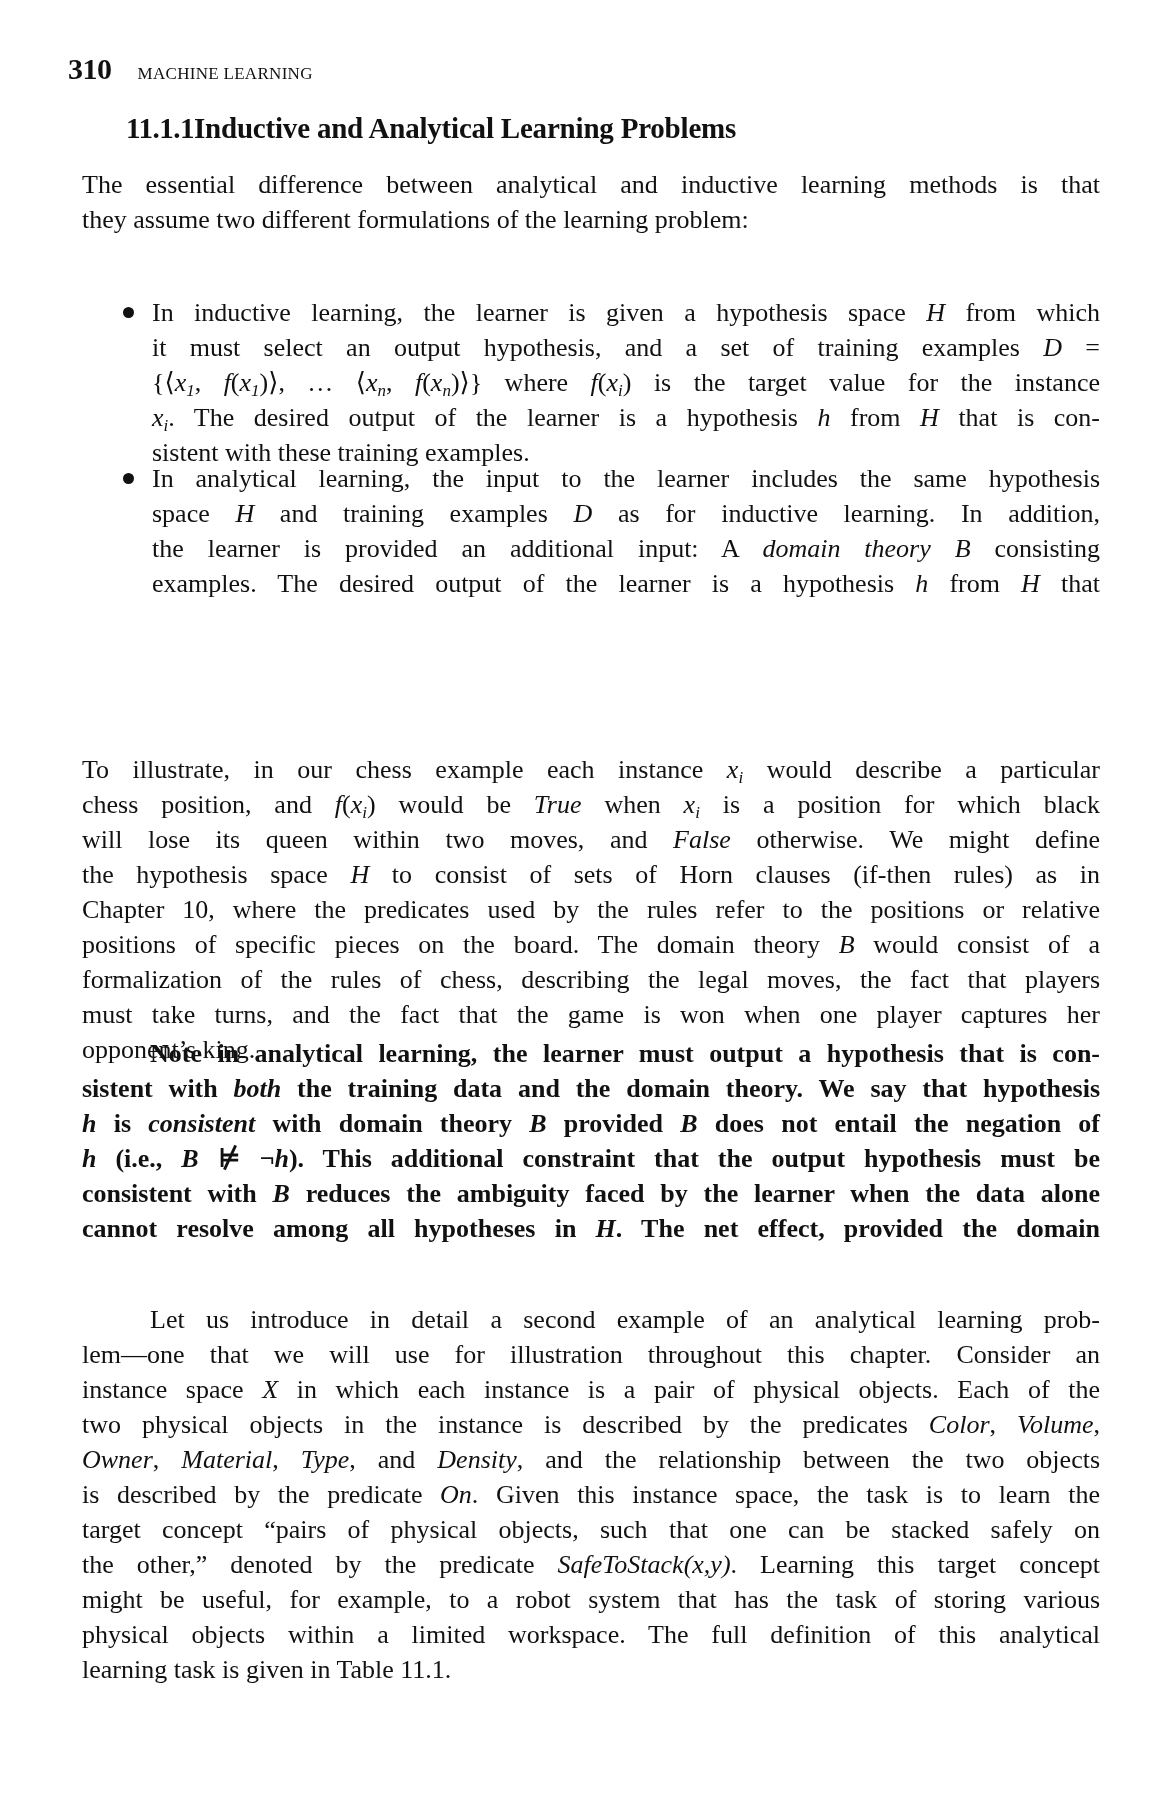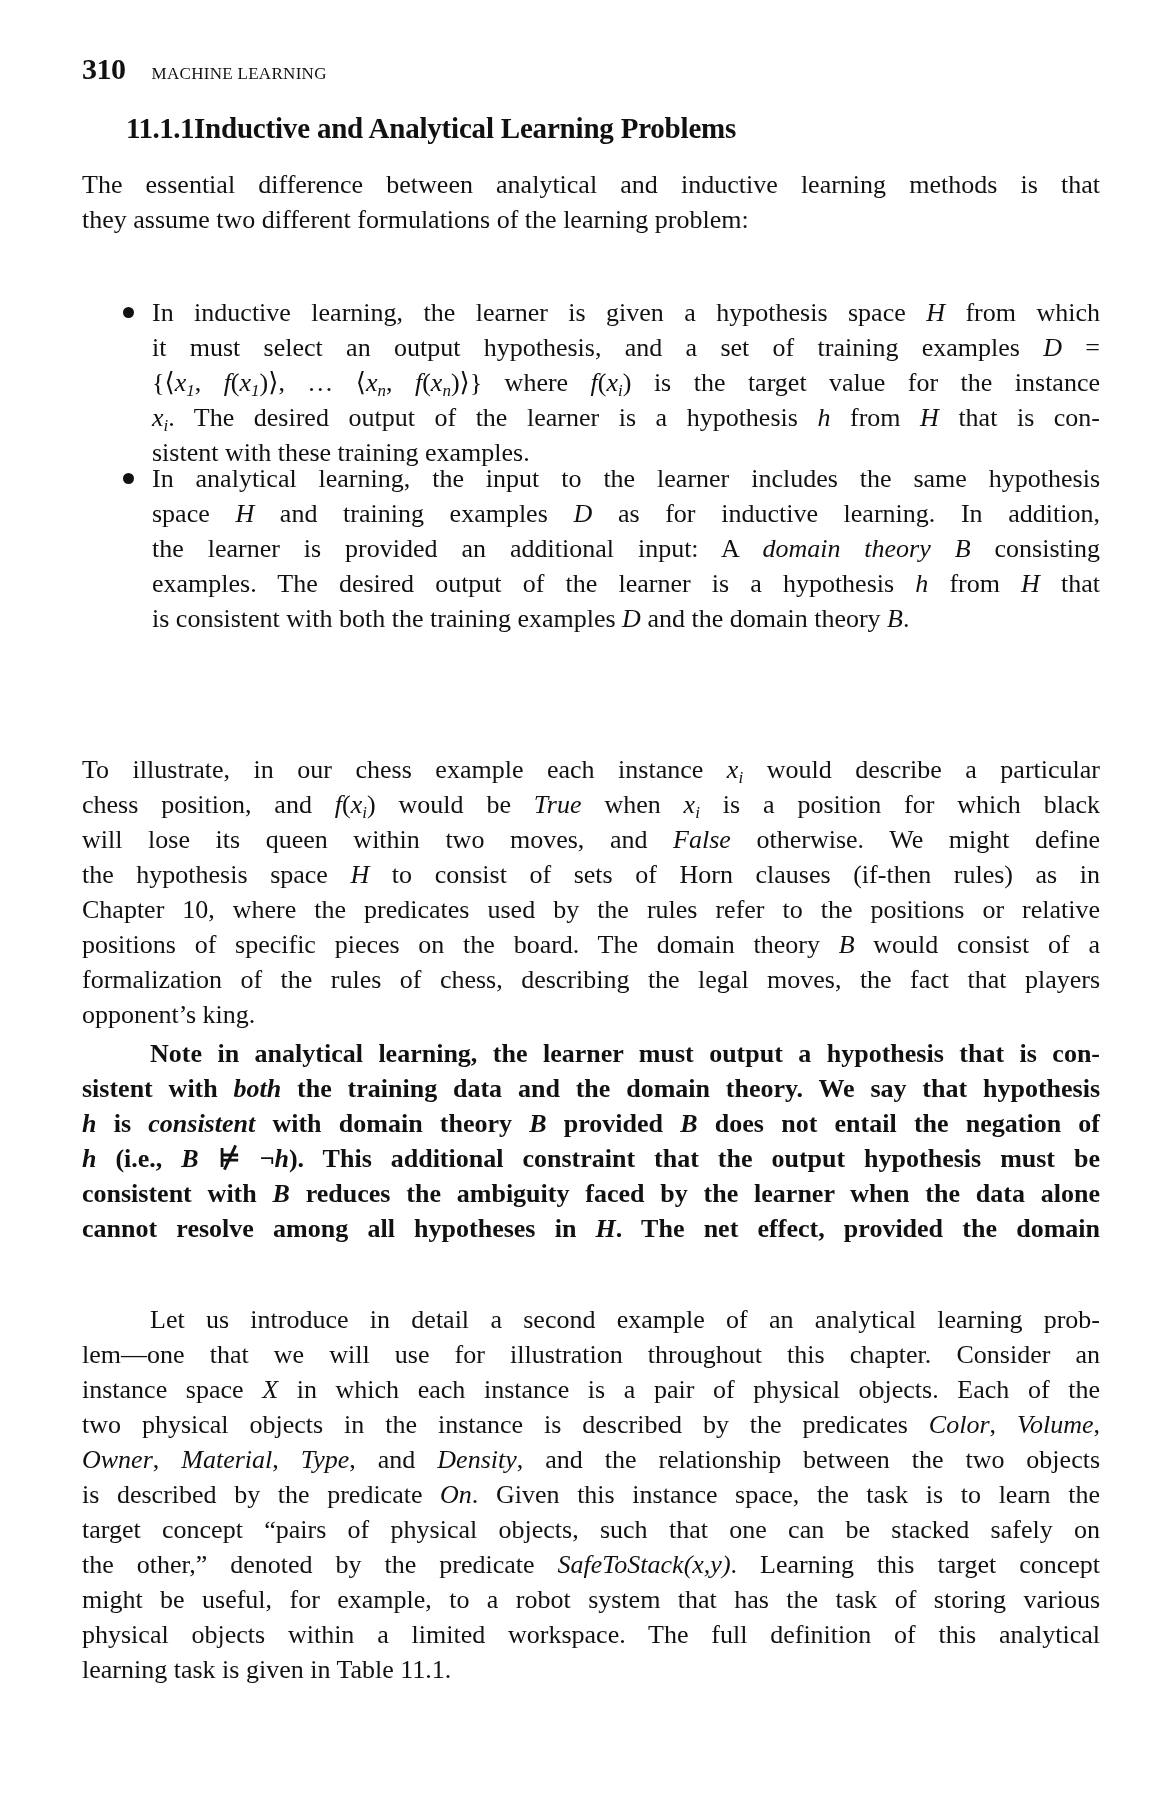--- a/index.html
+++ b/index.html
@@ -1,18 +1,18 @@
 <!DOCTYPE html>
 <html><head>
 <meta charset="utf-8">
 <style>
   html, body { margin: 0; padding: 0; background: #ffffff; }
   body { width: 1171px; height: 1800px; position: relative; overflow: hidden;
          font-family: "Liberation Serif", "DejaVu Serif", serif; color: #111; }
-  .page-header { position: absolute; left: 82px; top: 52px; height: 40px; white-space: nowrap; }
+  .page-header { position: absolute; left: 68px; top: 52px; height: 40px; white-space: nowrap; }
   .page-number { font-weight: bold; font-size: 30px; letter-spacing: -0.5px; }
   .running-head { font-size: 17px; margin-left: 22px; letter-spacing: 0.3px; }
   .section-title { position: absolute; left: 82px; top: 112px; font-weight: bold; font-size: 29px; white-space: nowrap; letter-spacing: -0.2px; text-align: right; }
   .section-num { display: inline-block; width: 112px; letter-spacing: -0.5px; }
   .block { position: absolute; font-size: 26px; line-height: 35px; }
   .line { display: block; height: 35px; white-space: nowrap; text-align: justify; text-align-last: justify; }
   .line.last { text-align-last: left; }
   .intro { left: 82px; top: 167px; width: 1018px; }
   .bullet-list { position: absolute; left: 0; top: 0; }
   .bullet-item { position: absolute; left: 152px; width: 948px; font-size: 26px; line-height: 35px; }
@@ -55,33 +55,33 @@
         <span class="line last"><span>sistent with these training examples.</span></span>
       </div>
   </div>
   <div class="bullet-item b2">
     <span class="bullet-dot"></span>
     <div>
         <span class="line"><span>In analytical learning, the input to the learner includes the same hypothesis</span></span>
         <span class="line"><span>space </span><i>H</i><span> and training examples </span><i>D</i><span> as for inductive learning. In addition,</span></span>
         <span class="line"><span>the learner is provided an additional input: A </span><i>domain theory B</i><span> consisting</span></span>
         <span class="line"><span>examples. The desired output of the learner is a hypothesis </span><i>h</i><span> from </span><i>H</i><span> that</span></span>
-        <span class="line last"><span>is consistent with both the training examples </span><i>D</i><span> and the domain theory </span><i>B</i><span>.</span></span>
       </div>
   </div>
 </div>
 
 <div class="block p-block p1">
     <span class="line"><span>To illustrate, in our chess example each instance </span><i>x</i><sub>i</sub><span> would describe a particular</span></span>
     <span class="line"><span>chess position, and </span><i>f</i><span>(</span><i>x</i><sub>i</sub><span>) would be </span><i>True</i><span> when </span><i>x</i><sub>i</sub><span> is a position for which black</span></span>
     <span class="line"><span>will lose its queen within two moves, and </span><i>False</i><span> otherwise. We might define</span></span>
     <span class="line"><span>the hypothesis space </span><i>H</i><span> to consist of sets of Horn clauses (if-then rules) as in</span></span>
     <span class="line"><span>Chapter 10, where the predicates used by the rules refer to the positions or relative</span></span>
     <span class="line"><span>positions of specific pieces on the board. The domain theory </span><i>B</i><span> would consist of a</span></span>
     <span class="line"><span>formalization of the rules of chess, describing the legal moves, the fact that players</span></span>
+    <span class="line"><span>must take turns, and the fact that the game is won when one player captures her</span></span>
     <span class="line last"><span>opponent’s king.</span></span>
   </div>
 <div class="block p-block p2">
     <span class="line indent"><span>Note in analytical learning, the learner must output a hypothesis that is con-</span></span>
     <span class="line"><span>sistent with </span><i>both</i><span> the training data and the domain theory. We say that hypothesis</span></span>
     <span class="line"><i>h</i><span> is </span><i>consistent</i><span> with domain theory </span><i>B</i><span> provided </span><i>B</i><span> does not entail the negation of</span></span>
     <span class="line"><i>h</i><span> (i.e., </span><i>B</i><span> ⊭ ¬</span><i>h</i><span>). This additional constraint that the output hypothesis must be</span></span>
     <span class="line"><span>consistent with </span><i>B</i><span> reduces the ambiguity faced by the learner when the data alone</span></span>
     <span class="line"><span>cannot resolve among all hypotheses in </span><i>H</i><span>. The net effect, provided the domain</span></span>
   </div>

